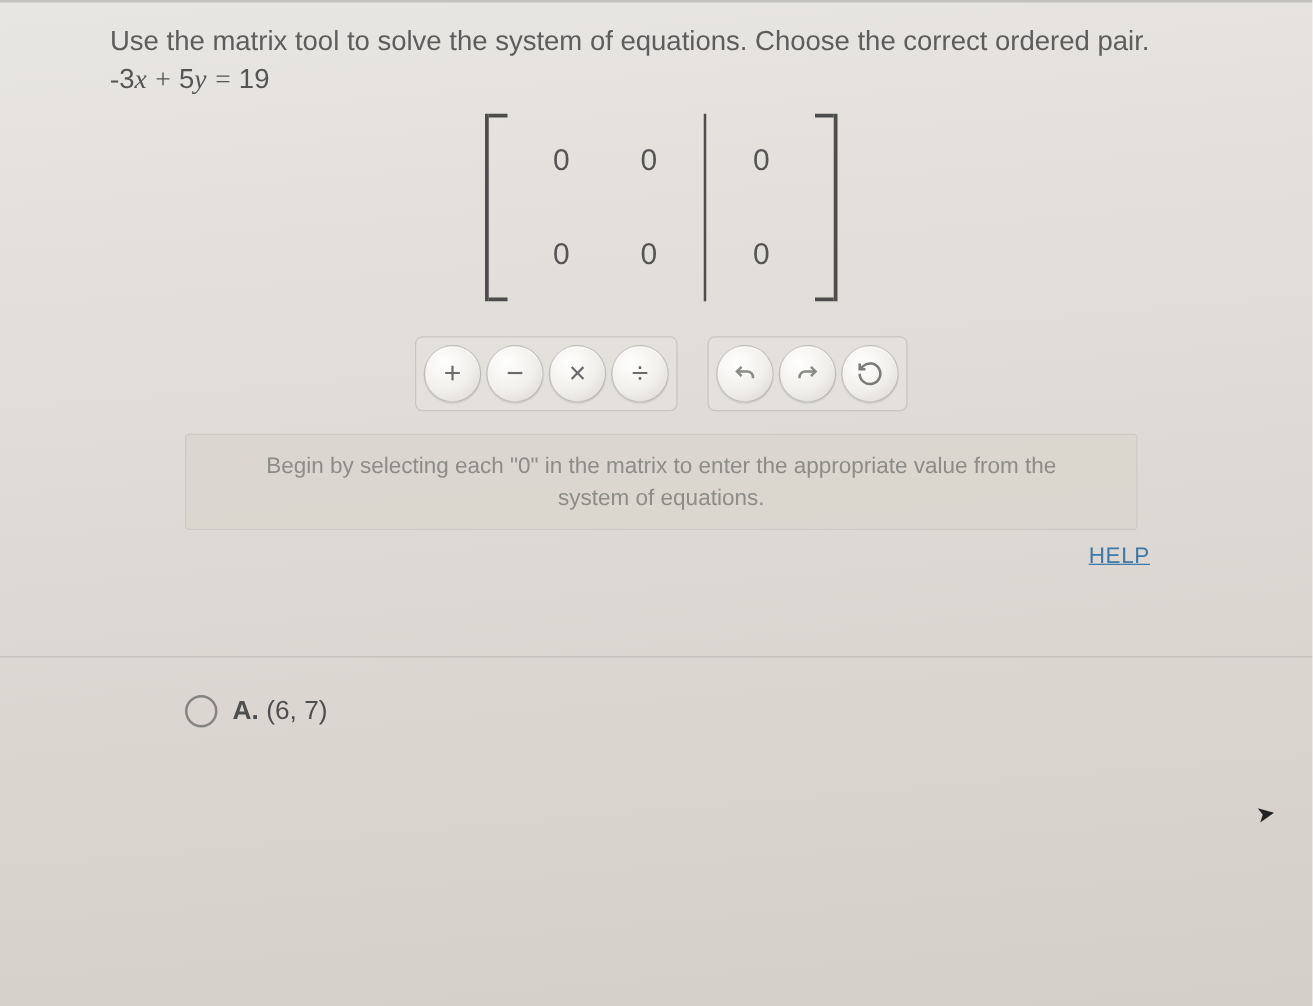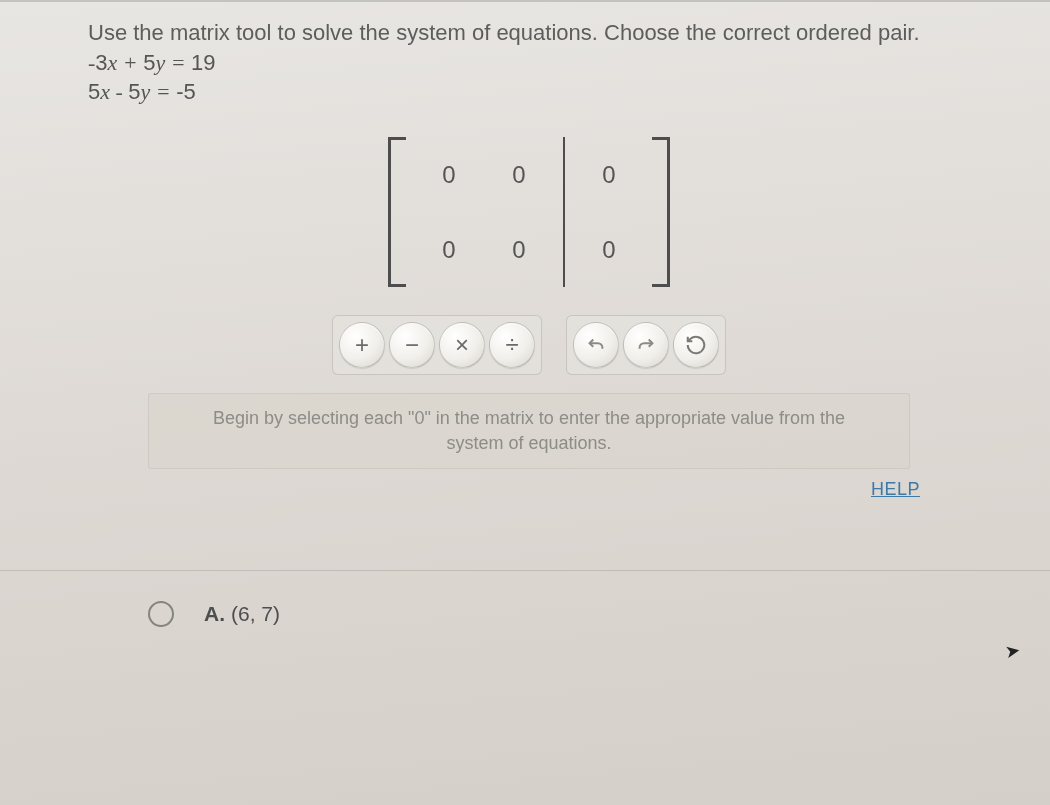--- a/index.html
+++ b/index.html
@@ -23,21 +23,21 @@
   .question {
     font-size: 22px;
     color: #5d5d5d;
     line-height: 1.35;
   }
   .equations {
     font-size: 22px;
     color: #555;
     font-style: italic;
     line-height: 1.35;
-    margin-bottom: 30px;
+    margin-bottom: 14px;
     font-family: Georgia, "Times New Roman", serif;
   }
   .equations .num { font-style: normal; font-family: Arial, sans-serif; }
   .matrix-area {
     display: flex;
     justify-content: center;
     margin-bottom: 28px;
   }
   .matrix {
     display: flex;
@@ -138,21 +138,21 @@
     height: 1px;
     background: rgba(0,0,0,0.12);
     margin: 0 -80px 30px -88px;
   }
   .answers {
     padding-left: 60px;
   }
   .answer-row {
     display: flex;
     align-items: center;
-    gap: 30px;
+    gap: 12px;
     margin-bottom: 24px;
     cursor: pointer;
   }
   .radio {
     width: 26px;
     height: 26px;
     border: 2px solid #848480;
     border-radius: 50%;
     flex: 0 0 auto;
   }
@@ -174,21 +174,20 @@
 <body>
 
 <div class="top-rule"></div>
 
 <div class="content">
 
   <p class="question">Use the matrix tool to solve the system of equations. Choose the correct ordered pair.</p>
 
   <div class="equations">
     <div>-<span class="num">3</span>x + <span class="num">5</span>y = <span class="num">19</span></div>
-    <div><span class="num">5</span>x - <span class="num">5</span>y = <span class="num">-5</span></div>
   </div>
 
   <div class="matrix-area">
     <div class="matrix">
       <div class="bracket bracket-left"></div>
       <div class="matrix-grid">
         <span class="mcell">0</span>
         <span class="mcell">0</span>
         <div class="aug-bar"></div>
         <span class="mcell" style="grid-column:4">0</span>

